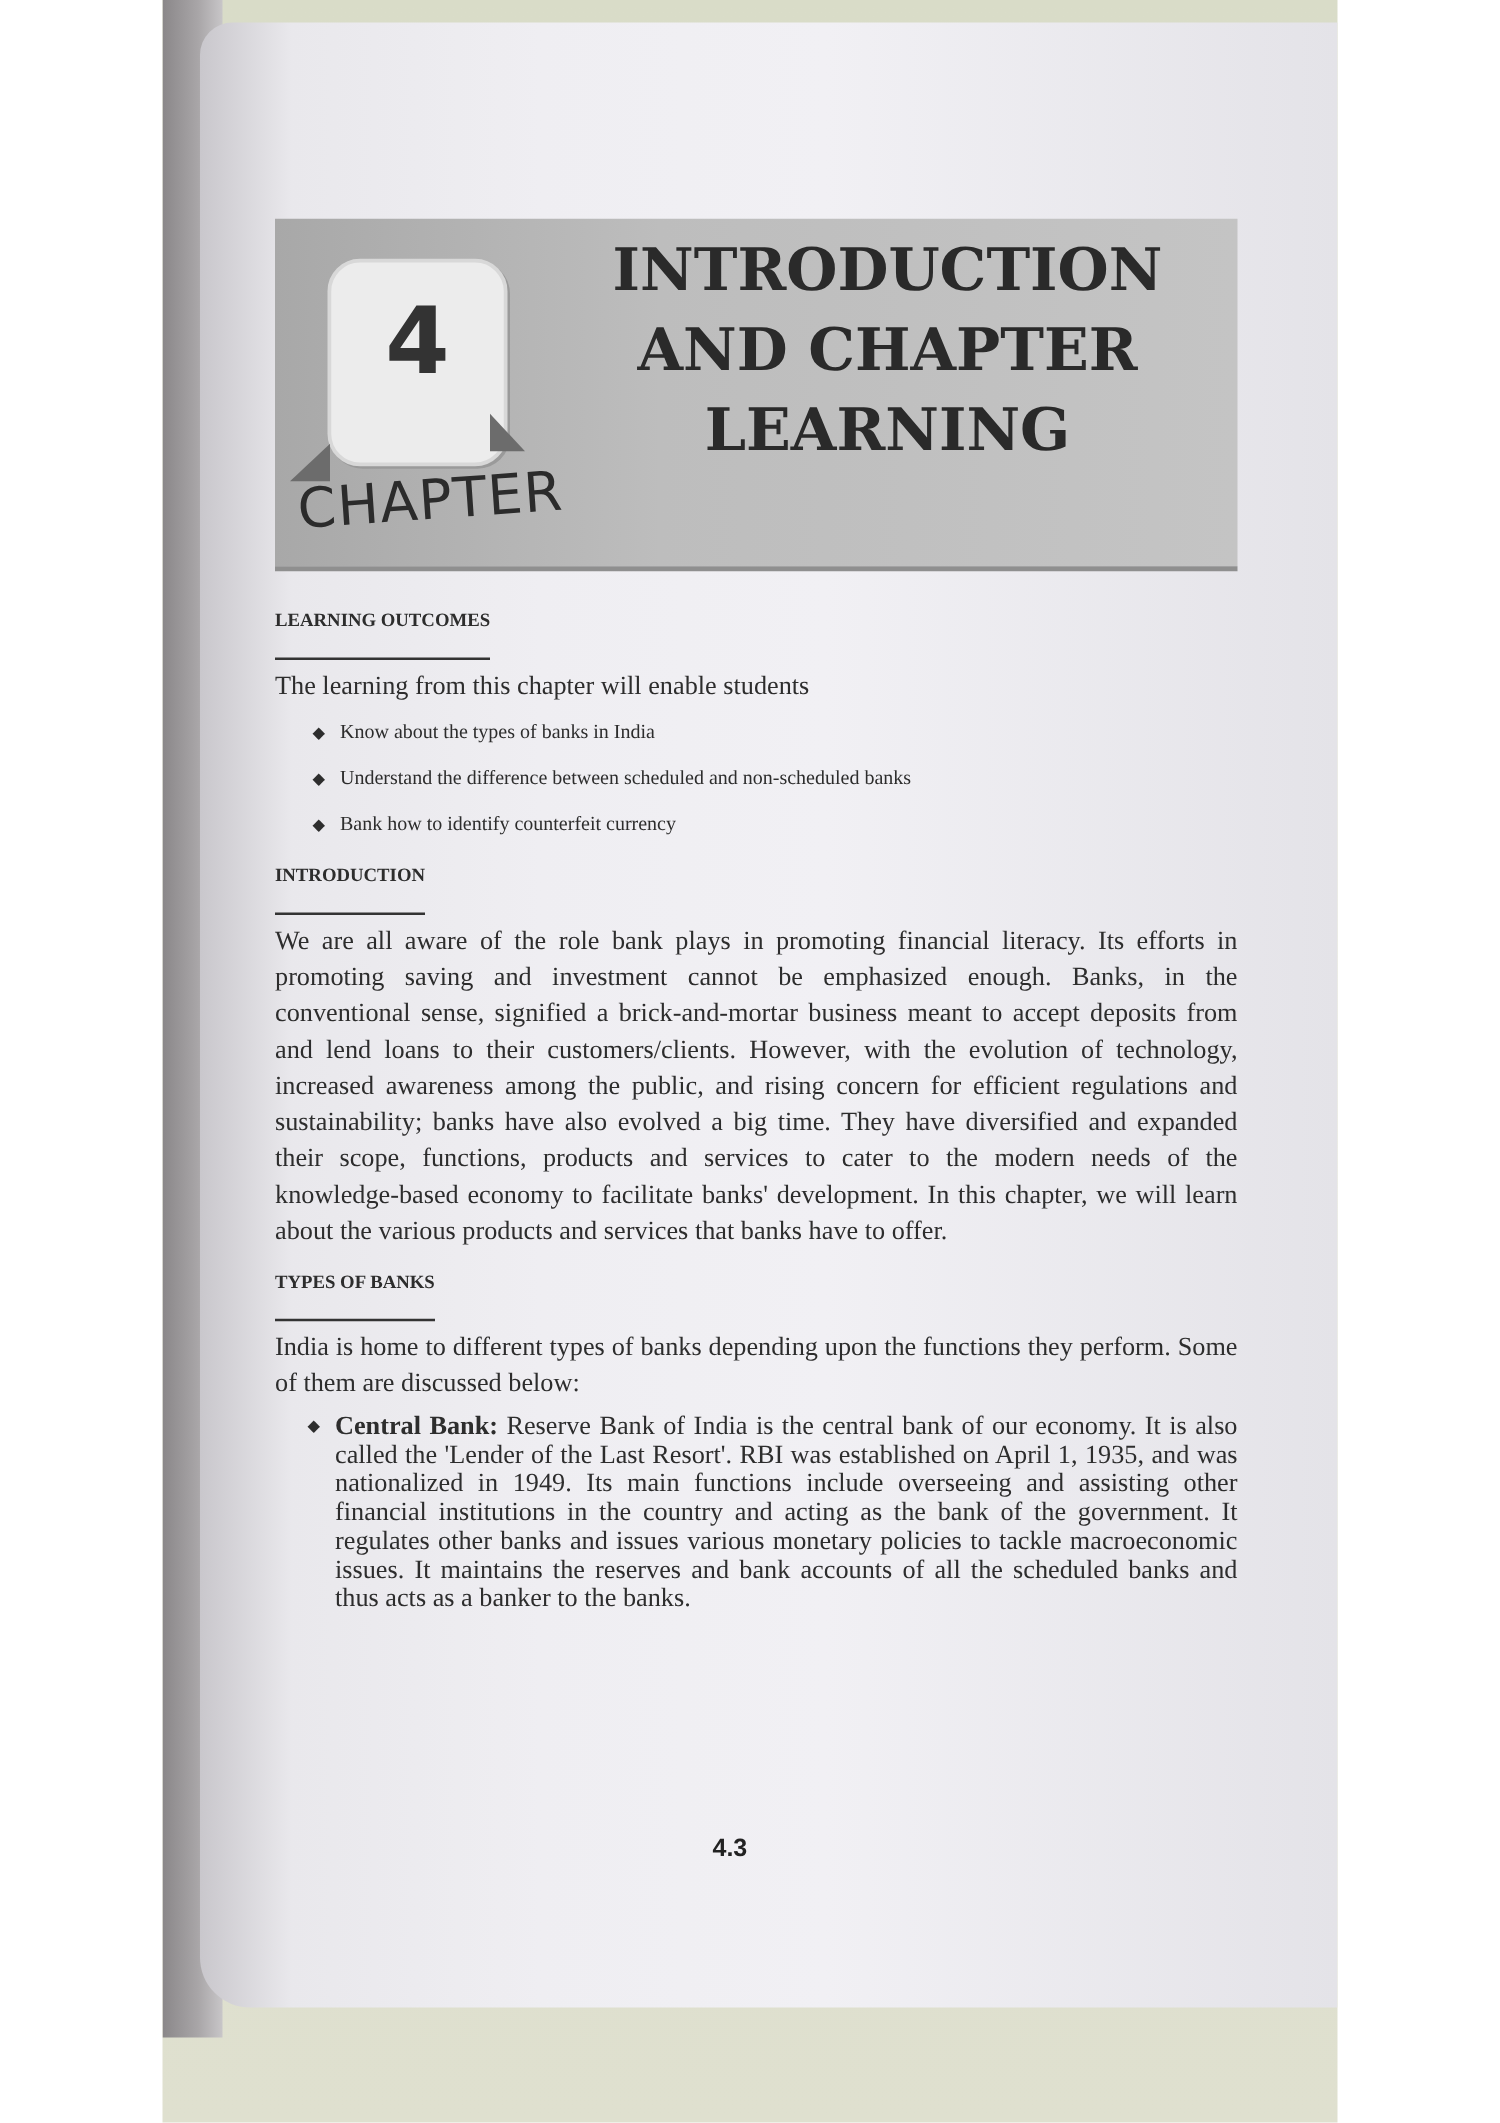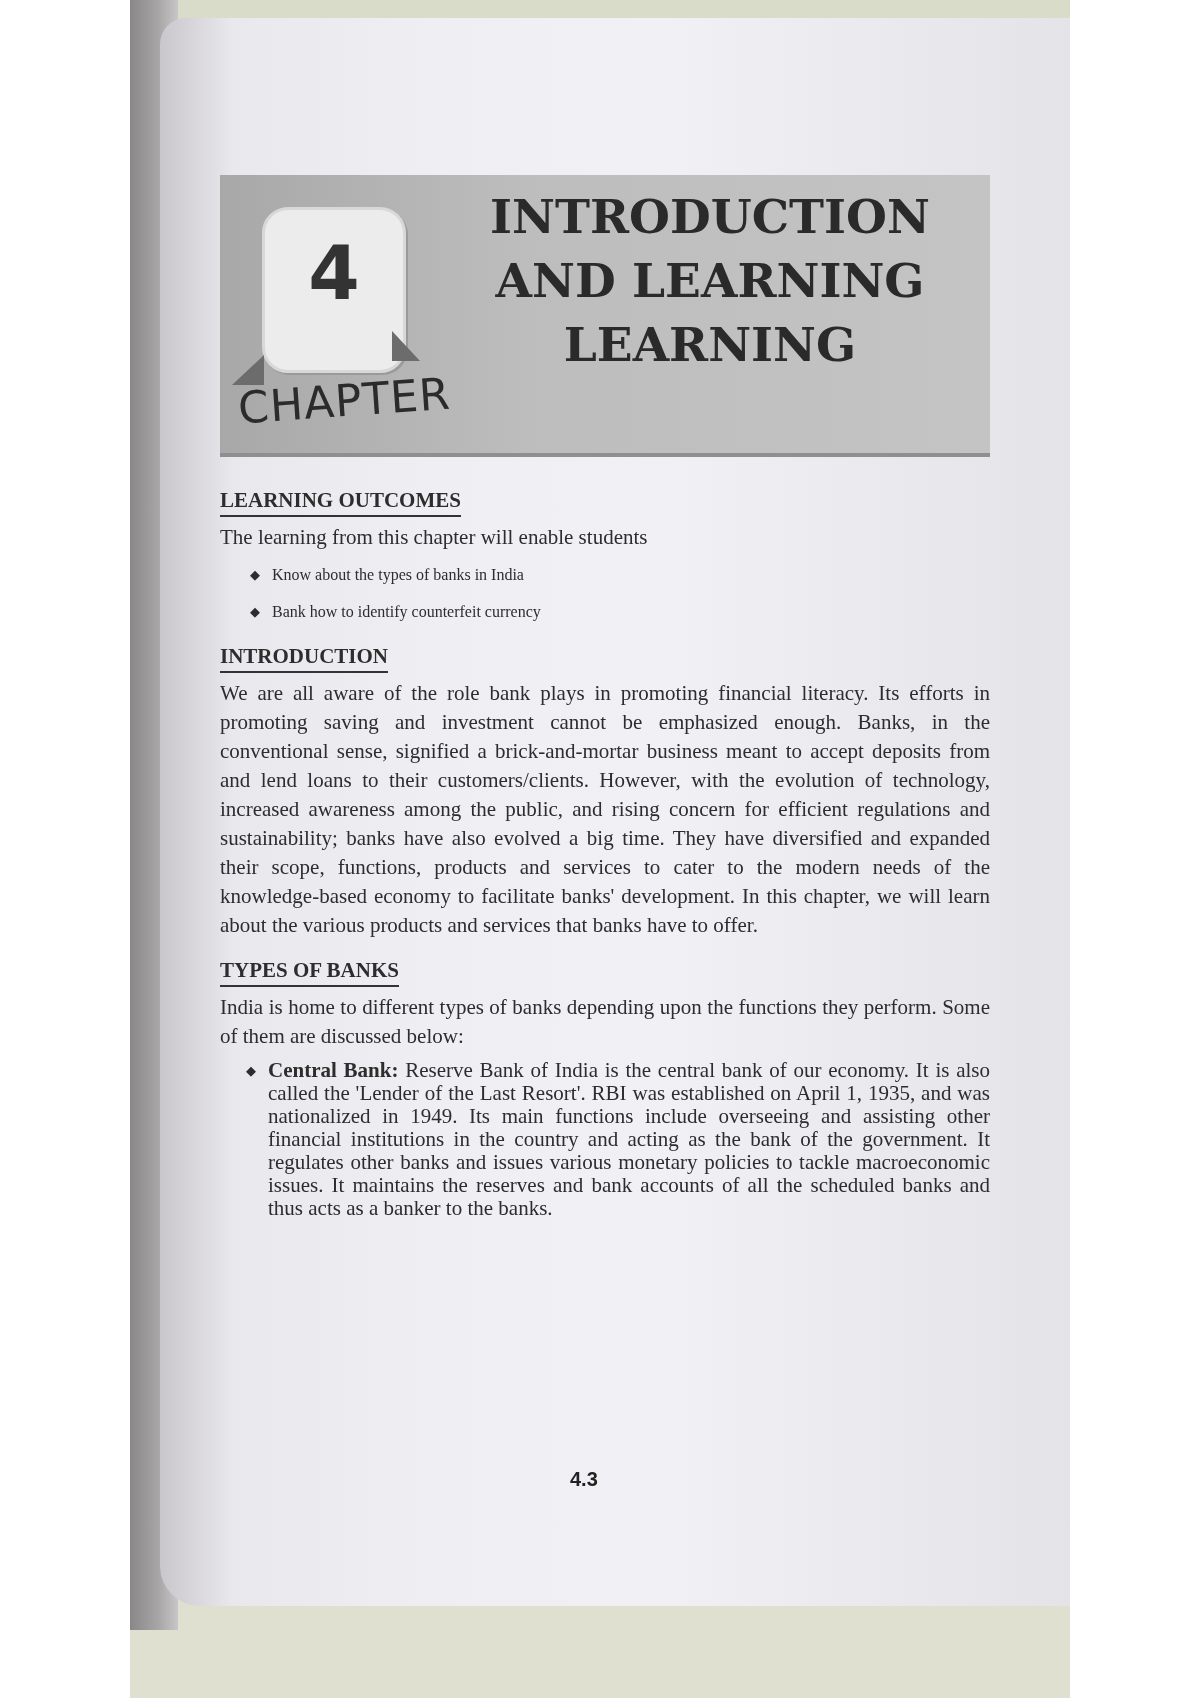--- a/index.html
+++ b/index.html
@@ -48,22 +48,22 @@
       position:absolute; left:18px; top:200px;
       font-family:"DejaVu Sans", sans-serif; font-size:44px; color:#2b2b2b;
       transform:rotate(-4deg); letter-spacing:1px;
     }
     .title {
       position:absolute; left:250px; top:10px; width:480px; text-align:center;
       font-family:"DejaVu Serif", serif; font-weight:bold; font-size:47px; line-height:64px; color:#2a2a2a;
     }
     .content { position:absolute; left:60px; top:470px; width:770px; color:#2d2d2d; }
     .h2 {
-      font-family:"Liberation Serif", serif; font-size:21px; text-transform:uppercase;
-      display:inline-block; border-bottom:2px solid #333; padding-bottom:2px; margin:0 0 6px 0;
+      font-family:"Liberation Serif", serif; font-size:15px; text-transform:uppercase;
+      display:inline-block; border-bottom:2px solid #333; padding-bottom:20px; margin:0 0 6px 0;
     }
     .p { font-size:21px; line-height:29px; margin:0; text-align:justify; }
     .bullets { list-style:none; margin:4px 0 0 0; padding:0 0 0 30px; }
     .bullets li { font-size:16px; line-height:37px; position:relative; padding-left:22px; }
     .bullets li::before { content:"\25C6"; position:absolute; left:0; font-size:13px; top:0; }
     .bank-list { list-style:none; margin:8px 0 0 0; padding:0 0 0 26px; }
     .bank-list li { font-size:21px; line-height:23px; position:relative; padding-left:22px; text-align:justify; }
     .bank-list li::before { content:"\25C6"; position:absolute; left:0; font-size:13px; }
     .term { font-weight:bold; }
     .page-num {
@@ -80,31 +80,32 @@
 
     <div class="header-band">
       <div class="num-box">
         <div class="chapter-num">4</div>
       </div>
       <div class="tri-left"></div>
       <div class="tri-right"></div>
       <div class="chapter-label">CHAPTER</div>
       <div class="title">
         <div>INTRODUCTION</div>
-        <div>AND LEARNING</div>
+        <div>AND CHAPTER</div>
         <div>LEARNING</div>
       </div>
     </div>
 
     <div class="content">
       <section>
         <h2 class="h2">LEARNING OUTCOMES</h2>
         <p class="p">The learning from this chapter will enable students</p>
         <ul class="bullets">
           <li>Know about the types of banks in India</li>
+          <li>Understand the difference between scheduled and non-scheduled banks</li>
           <li>Bank how to identify counterfeit currency</li>
         </ul>
       </section>
 
       <section style="margin-top:14px">
         <h2 class="h2">INTRODUCTION</h2>
         <p class="p">We are all aware of the role bank plays in promoting financial literacy. Its efforts in promoting saving and investment cannot be emphasized enough. Banks, in the conventional sense, signified a brick-and-mortar business meant to accept deposits from and lend loans to their customers/clients. However, with the evolution of technology, increased awareness among the public, and rising concern for efficient regulations and sustainability; banks have also evolved a big time. They have diversified and expanded their scope, functions, products and services to cater to the modern needs of the knowledge-based economy to facilitate banks' development. In this chapter, we will learn about the various products and services that banks have to offer.</p>
       </section>
 
       <section style="margin-top:18px">

